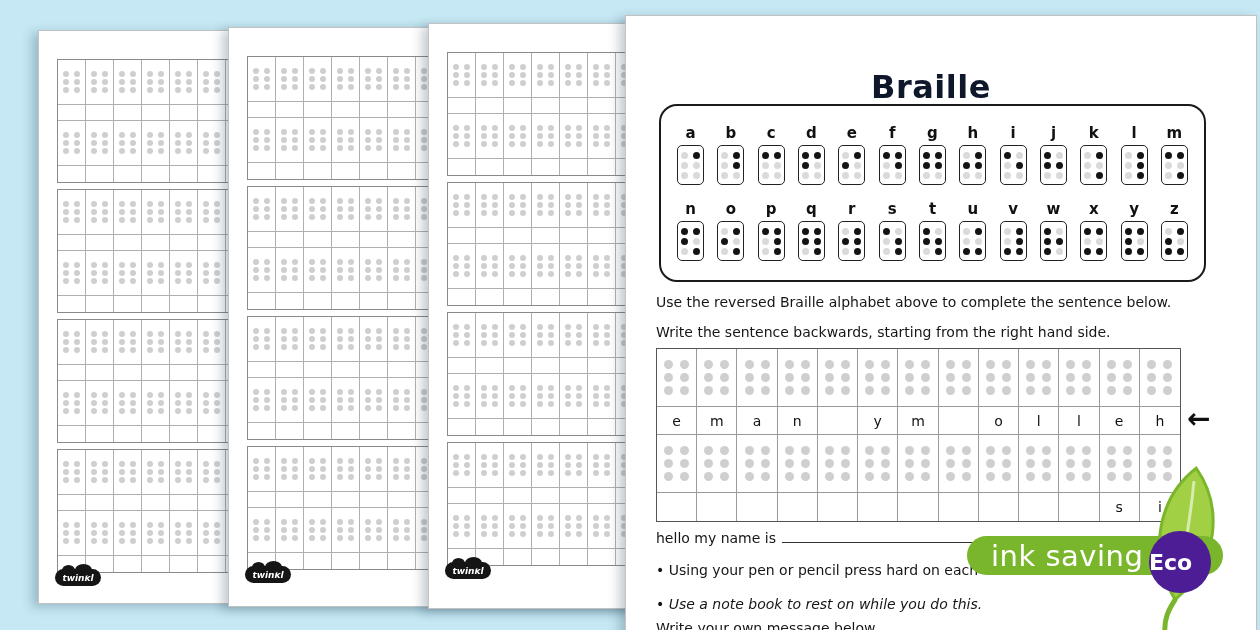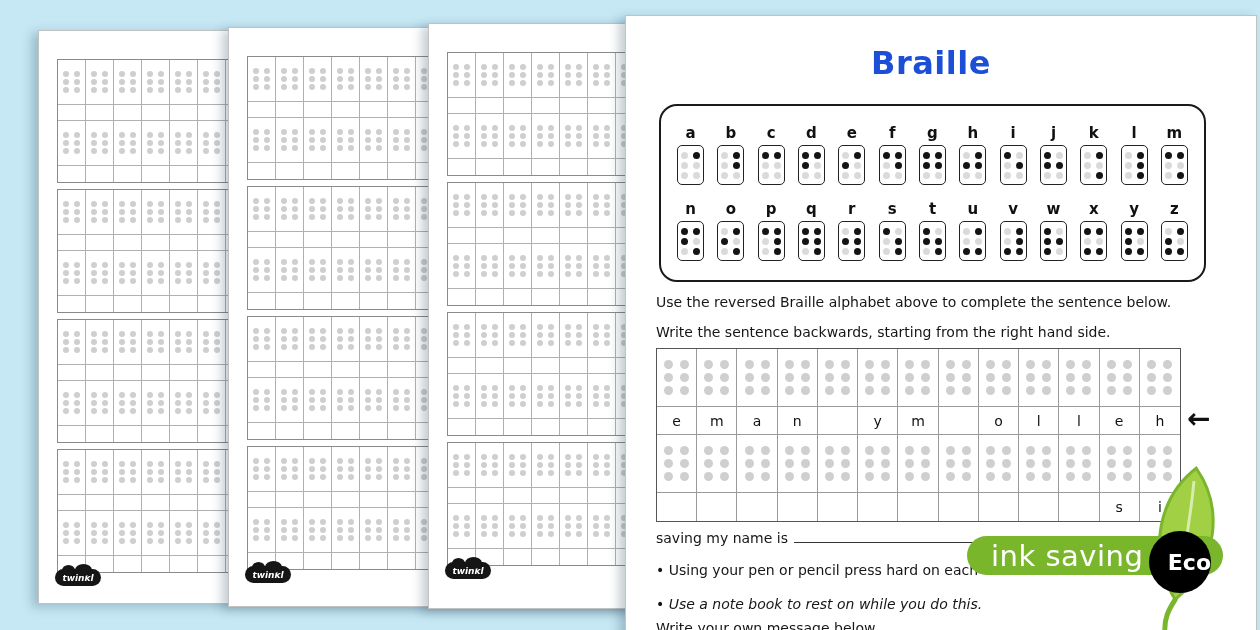--- a/index.html
+++ b/index.html
@@ -38,22 +38,22 @@
     border-radius:9px;color:#fff;font-size:9px;font-weight:bold;font-style:italic;
     display:flex;align-items:center;justify-content:center;z-index:2;
   }
   .twinkl::before{content:"";position:absolute;left:7px;top:-4px;width:13px;height:11px;
     background:#151515;border-radius:50%;}
   .twinkl::after{content:"";position:absolute;right:9px;top:-5px;width:17px;height:12px;
     background:#151515;border-radius:50%;}
 
   
   .front h1{
-    position:absolute;top:28px;left:0;width:610px;margin:0;text-align:center;
-    font-size:32px;font-weight:bold;color:#1d4ed8;letter-spacing:.5px;
+    position:absolute;top:52px;left:0;width:610px;margin:0;text-align:center;
+    font-size:32px;font-weight:bold;color:#0f172a;letter-spacing:.5px;
   }
   .alpha-box{
     position:absolute;top:88px;left:33px;width:547px;height:178px;box-sizing:border-box;
     border:2px solid #1a1a1a;border-radius:18px;background:#fff;
     display:flex;flex-direction:column;justify-content:center;gap:16px;padding:6px 10px;
   }
   .alpha-row{display:flex;justify-content:space-between;}
   .alpha-cell{width:39px;display:flex;flex-direction:column;align-items:center;}
   .alpha-letter{font-size:15px;font-weight:bold;color:#111;line-height:17px;margin-bottom:3px;}
   .chip{
@@ -103,21 +103,21 @@
   
   .eco-badge{position:absolute;left:960px;top:460px;width:300px;height:175px;z-index:10;}
   .eco-leaf{position:absolute;left:172px;top:4px;transform:rotate(10deg);z-index:1;}
   .eco-banner{
     position:absolute;left:7px;top:76px;width:256px;height:39px;border-radius:26px;
     background:#7ab62c;z-index:2;display:flex;align-items:center;
   }
   .eco-banner span{color:#fff;font-size:29px;padding-left:24px;letter-spacing:.5px;}
   .eco-circle{
     position:absolute;left:189px;top:71px;width:62px;height:62px;border-radius:50%;
-    background:#000000;z-index:3;display:flex;align-items:center;justify-content:flex-end;
+    background:#4c1d95;z-index:3;display:flex;align-items:center;justify-content:flex-start;
     color:#fff;font-size:22px;font-weight:bold;
   }
 </style>
 </head>
 <body>
 
 <div class="scene">
 
   <div class="page p1">
     <div class="tpl-body">
@@ -6082,21 +6082,21 @@
           <div class="ag-cell ag-letter"></div>
           <div class="ag-cell ag-letter"></div>
           <div class="ag-cell ag-letter"></div>
           <div class="ag-cell ag-letter">s</div>
           <div class="ag-cell ag-letter">i</div>
         </div>
       <div class="arrow">←</div>
     </div>
 
     <p class="sentence">
-      <span>saving my name is</span>
+      <span>hello my name is</span>
       <span class="fill-line"></span>
     </p>
 
     <p class="bullet b1">Using your pen or pencil press hard on each</p>
     <p class="bullet b2">Use a note book to rest on while you do this.</p>
     <p class="closing">Write your own message below.</p>
   </div>
 
   <div class="eco-badge">
     <svg class="eco-leaf" width="100" height="170" viewBox="0 0 100 170">

